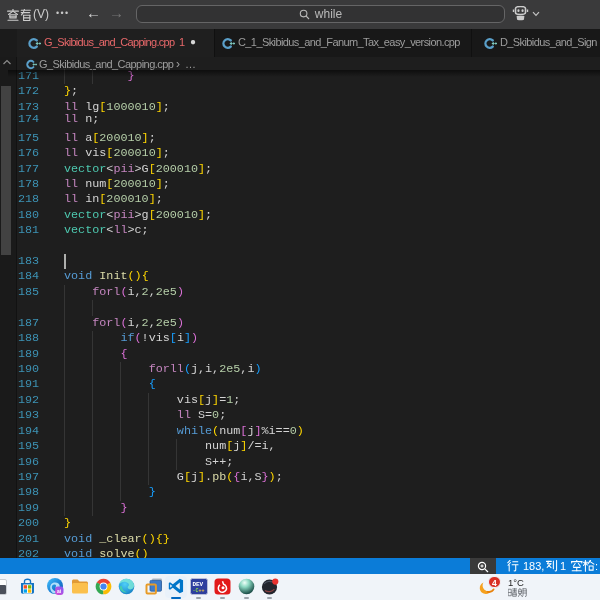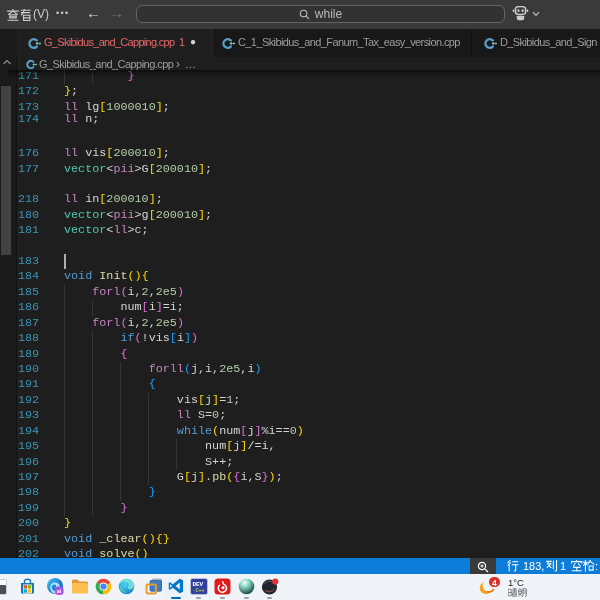--- a/index.html
+++ b/index.html
@@ -132,29 +132,30 @@
 <div class="guide" style="left:47.0px;top:284.88px;height:231.30px"></div>
 <div class="guide" style="left:75.0px;top:300.30px;height:15.42px"></div>
 <div class="guide" style="left:75.0px;top:331.14px;height:185.04px"></div>
 <div class="guide" style="left:103.0px;top:361.98px;height:138.78px"></div>
 <div class="guide" style="left:131.0px;top:392.82px;height:92.52px"></div>
 <div class="guide" style="left:159.0px;top:439.08px;height:30.84px"></div>
 <div class="row" style="top:69.00px"><span class="ln">171</span><span class="cd">         <span style="color:#DA70D6">}</span></span></div>
 <div class="row" style="top:84.42px"><span class="ln">172</span><span class="cd"><span style="color:#FFD700">}</span><span style="color:#D4D4D4">;</span></span></div>
 <div class="row" style="top:99.84px"><span class="ln">173</span><span class="cd"><span style="color:#C586C0">ll</span><span style="color:#D4D4D4"> lg</span><span style="color:#FFD700">[</span><span style="color:#B5CEA8">1000010</span><span style="color:#FFD700">]</span><span style="color:#D4D4D4">;</span></span></div>
 <div class="row" style="top:112px"><span class="ln">174</span><span class="cd"><span style="color:#C586C0">ll</span><span style="color:#D4D4D4"> n;</span></span></div>
+<div class="row" style="top:130.68px"><span class="ln">175</span><span class="cd"><span style="color:#C586C0">ll</span><span style="color:#D4D4D4"> a</span><span style="color:#FFD700">[</span><span style="color:#B5CEA8">200010</span><span style="color:#FFD700">]</span><span style="color:#D4D4D4">;</span></span></div>
 <div class="row" style="top:146.10px"><span class="ln">176</span><span class="cd"><span style="color:#C586C0">ll</span><span style="color:#D4D4D4"> vis</span><span style="color:#FFD700">[</span><span style="color:#B5CEA8">200010</span><span style="color:#FFD700">]</span><span style="color:#D4D4D4">;</span></span></div>
 <div class="row" style="top:161.52px"><span class="ln">177</span><span class="cd"><span style="color:#4EC9B0">vector</span><span style="color:#D4D4D4">&lt;</span><span style="color:#C586C0">pii</span><span style="color:#D4D4D4">&gt;G</span><span style="color:#FFD700">[</span><span style="color:#B5CEA8">200010</span><span style="color:#FFD700">]</span><span style="color:#D4D4D4">;</span></span></div>
+<div class="row" style="top:176.94px"><span class="ln">178</span><span class="cd"><span style="color:#C586C0">ll</span><span style="color:#D4D4D4"> num</span><span style="color:#FFD700">[</span><span style="color:#B5CEA8">200010</span><span style="color:#FFD700">]</span><span style="color:#D4D4D4">;</span></span></div>
 <div class="row" style="top:192.36px"><span class="ln">218</span><span class="cd"><span style="color:#C586C0">ll</span><span style="color:#D4D4D4"> in</span><span style="color:#FFD700">[</span><span style="color:#B5CEA8">200010</span><span style="color:#FFD700">]</span><span style="color:#D4D4D4">;</span></span></div>
 <div class="row" style="top:207.78px"><span class="ln">180</span><span class="cd"><span style="color:#4EC9B0">vector</span><span style="color:#D4D4D4">&lt;</span><span style="color:#C586C0">pii</span><span style="color:#D4D4D4">&gt;g</span><span style="color:#FFD700">[</span><span style="color:#B5CEA8">200010</span><span style="color:#FFD700">]</span><span style="color:#D4D4D4">;</span></span></div>
 <div class="row" style="top:223.20px"><span class="ln">181</span><span class="cd"><span style="color:#4EC9B0">vector</span><span style="color:#D4D4D4">&lt;</span><span style="color:#C586C0">ll</span><span style="color:#D4D4D4">&gt;c;</span></span></div>
 <div class="row" style="top:254.04px"><span class="ln">183</span><span class="cd"></span></div>
 <div class="row" style="top:269.46px"><span class="ln">184</span><span class="cd"><span style="color:#569CD6">void</span> <span style="color:#DCDCAA">Init</span><span style="color:#FFD700">(</span><span style="color:#FFD700">)</span><span style="color:#FFD700">{</span></span></div>
 <div class="row" style="top:284.88px"><span class="ln">185</span><span class="cd">    <span style="color:#C586C0">forl</span><span style="color:#DA70D6">(</span><span style="color:#D4D4D4">i,</span><span style="color:#B5CEA8">2</span><span style="color:#D4D4D4">,</span><span style="color:#B5CEA8">2e5</span><span style="color:#DA70D6">)</span></span></div>
-<div class="row" style="top:300.30px"><span class="ln">186</span><span class="cd">        <span style="color:#D4D4D4">num</span><span style="color:#DA70D6">[</span><span style="color:#D4D4D4">i</span><span style="color:#DA70D6">]</span><span style="color:#D4D4D4">=i;</span></span></div>
 <div class="row" style="top:315.72px"><span class="ln">187</span><span class="cd">    <span style="color:#C586C0">forl</span><span style="color:#DA70D6">(</span><span style="color:#D4D4D4">i,</span><span style="color:#B5CEA8">2</span><span style="color:#D4D4D4">,</span><span style="color:#B5CEA8">2e5</span><span style="color:#DA70D6">)</span></span></div>
 <div class="row" style="top:331.14px"><span class="ln">188</span><span class="cd">        <span style="color:#569CD6">if</span><span style="color:#DA70D6">(</span><span style="color:#D4D4D4">!vis</span><span style="color:#179FFF">[</span><span style="color:#D4D4D4">i</span><span style="color:#179FFF">]</span><span style="color:#DA70D6">)</span></span></div>
 <div class="row" style="top:346.56px"><span class="ln">189</span><span class="cd">        <span style="color:#DA70D6">{</span></span></div>
 <div class="row" style="top:361.98px"><span class="ln">190</span><span class="cd">            <span style="color:#C586C0">forll</span><span style="color:#179FFF">(</span><span style="color:#D4D4D4">j,i,</span><span style="color:#B5CEA8">2e5</span><span style="color:#D4D4D4">,i</span><span style="color:#179FFF">)</span></span></div>
 <div class="row" style="top:377.40px"><span class="ln">191</span><span class="cd">            <span style="color:#179FFF">{</span></span></div>
 <div class="row" style="top:392.82px"><span class="ln">192</span><span class="cd">                <span style="color:#D4D4D4">vis</span><span style="color:#FFD700">[</span><span style="color:#D4D4D4">j</span><span style="color:#FFD700">]</span><span style="color:#D4D4D4">=</span><span style="color:#B5CEA8">1</span><span style="color:#D4D4D4">;</span></span></div>
 <div class="row" style="top:408.24px"><span class="ln">193</span><span class="cd">                <span style="color:#C586C0">ll</span><span style="color:#D4D4D4"> S=</span><span style="color:#B5CEA8">0</span><span style="color:#D4D4D4">;</span></span></div>
 <div class="row" style="top:423.66px"><span class="ln">194</span><span class="cd">                <span style="color:#569CD6">while</span><span style="color:#FFD700">(</span><span style="color:#D4D4D4">num</span><span style="color:#DA70D6">[</span><span style="color:#D4D4D4">j</span><span style="color:#DA70D6">]</span><span style="color:#D4D4D4">%i==</span><span style="color:#B5CEA8">0</span><span style="color:#FFD700">)</span></span></div>
 <div class="row" style="top:439.08px"><span class="ln">195</span><span class="cd">                    <span style="color:#D4D4D4">num</span><span style="color:#FFD700">[</span><span style="color:#D4D4D4">j</span><span style="color:#FFD700">]</span><span style="color:#D4D4D4">/=i,</span></span></div>
 <div class="row" style="top:454.50px"><span class="ln">196</span><span class="cd">                    <span style="color:#D4D4D4">S++;</span></span></div>

